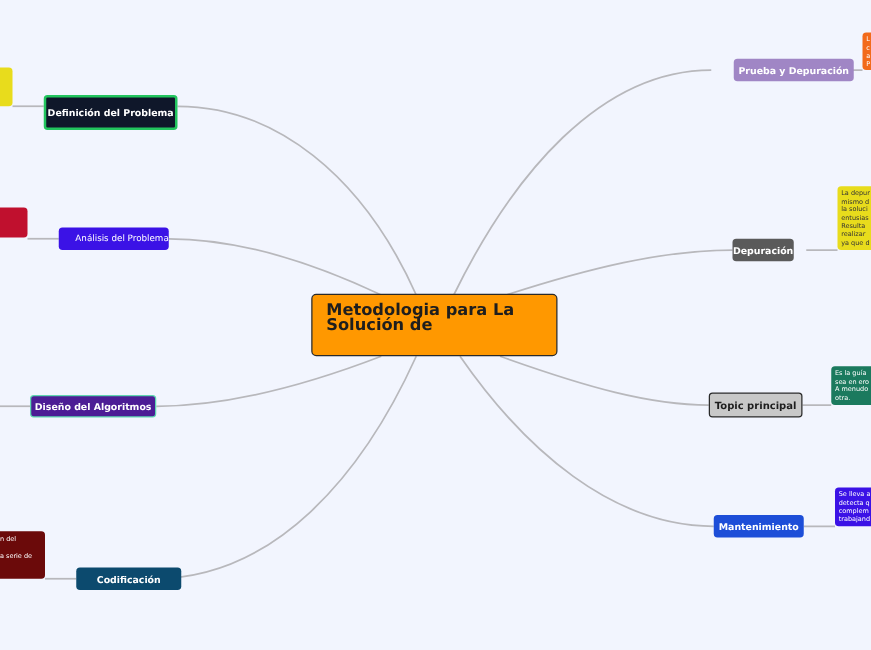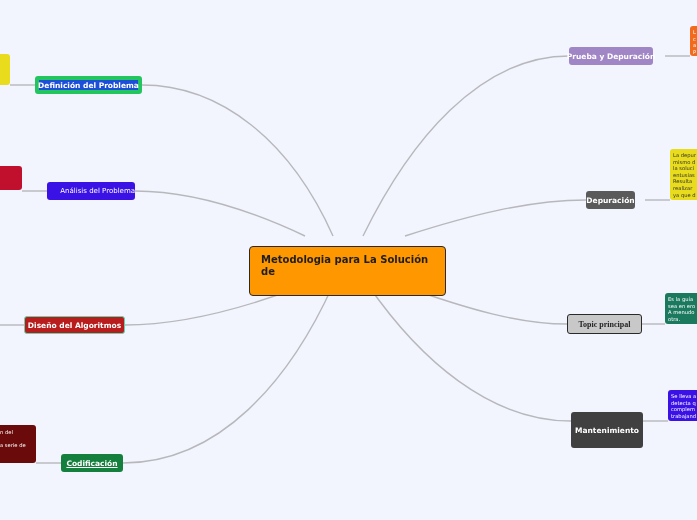--- a/index.html
+++ b/index.html
@@ -10,24 +10,24 @@
     }
     svg.links { position:absolute; left:0; top:0; width:697px; height:520px; }
     svg.links path { fill:none; stroke:#b8b8bc; stroke-width:1.4; }
     .node {
       position:absolute; box-sizing:border-box;
       border-radius:3px; color:#fff; font-weight:bold;
       font-size:7.5px; display:flex; align-items:center; justify-content:center;
       white-space:nowrap;
     }
     .central {
-      position:absolute; left:249px; top:246px; width:197px; height:50px;
+      position:absolute; left:249px; top:235px; width:197px; height:50px;
       background:#ff9800; border:1.5px solid #2a2a2a; border-radius:4px;
       box-sizing:border-box; padding:7px 0 0 11px;
-      font-family:"DejaVu Sans", sans-serif; font-weight:bold; font-size:10px;
+      font-family:"DejaVu Sans", sans-serif; font-weight:bold; font-size:13px;
       line-height:11.5px; color:#1e1e1e;
     }
     .note {
       position:absolute; box-sizing:border-box; border-radius:3px;
       font-size:5.2px; line-height:6.6px; color:#fff; overflow:hidden;
       padding:3px 3px; white-space:nowrap;
     }
   </style>
 </head>
 <body>
@@ -50,43 +50,43 @@
   <path d="M665,56 L690,56"></path>
   <path d="M645,200 L670,200"></path>
   <path d="M642,324 L665,324"></path>
   <path d="M643,421 L668,421"></path>
 </svg>
 
 <div class="central">
   <div>Metodologia para La Solución de</div>
 </div>
 
-<div class="node" style="left:35px; top:76px; width:107px; height:18px; background:#1d4ed8; border:4px solid #22c55e;">
+<div class="node" style="left:35px; top:76px; width:107px; height:28px; background:#0f172a; border:2px solid #22c55e;">
   <span>Definición del Problema</span>
 </div>
 <div class="node" style="left:47px; top:182px; width:88px; height:18px; background:#3b12e6; font-weight:normal; font-size:7px;justify-content:flex-end;">
   <span>Análisis del Problema</span>
 </div>
-<div class="node" style="left:24px; top:316px; width:101px; height:18px; background:#b91c1c; border:1px solid #5fd6b0;align-items:center;">
+<div class="node" style="left:24px; top:316px; width:101px; height:18px; background:#4c1d95; border:1px solid #5fd6b0;align-items:center;">
   <span>Diseño del Algoritmos</span>
 </div>
-<div class="node" style="left:61px; top:454px; width:62px; height:18px; background:#15803d;text-decoration:underline;">
+<div class="node" style="left:61px; top:454px; width:84px; height:18px; background:#0c4a6e;">
   <span>Codificación</span>
 </div>
 
-<div class="node" style="left:569px; top:47px; width:84px; height:18px; background:#a086c5;">
+<div class="node" style="left:587px; top:47px; width:96px; height:18px; background:#a086c5;">
   <span>Prueba y Depuración</span>
 </div>
 <div class="node" style="left:586px; top:191px; width:49px; height:18px; background:#5a5a5a;">
   <span>Depuración</span>
 </div>
-<div class="node" style="left:567px; top:314px; width:75px; height:20px; background:#c8c8c8; color:#1e1e1e; border:1.5px solid #2a2a2a; font-size:8px;font-family:Liberation Serif, serif;">
+<div class="node" style="left:567px; top:314px; width:75px; height:20px; background:#c8c8c8; color:#1e1e1e; border:1.5px solid #2a2a2a; font-size:8px;">
   <span>Topic principal</span>
 </div>
-<div class="node" style="left:571px; top:412px; width:72px; height:36px; background:#404040;">
+<div class="node" style="left:571px; top:412px; width:72px; height:18px; background:#1d4ed8;">
   <span>Mantenimiento</span>
 </div>
 
 <div class="note" style="left:-10px; top:54px; width:20px; height:31px; background:#e8dc1c;"></div>
 <div class="note" style="left:-10px; top:166px; width:32px; height:24px; background:#c0102e;"></div>
 <div class="note" style="left:-20px; top:425px; width:56px; height:38px; background:#6b0a0a; padding-left:20px; padding-top:4px;">
   <div>n del</div>
   <div>&nbsp;</div>
   <div>a serie de</div>
 </div>

